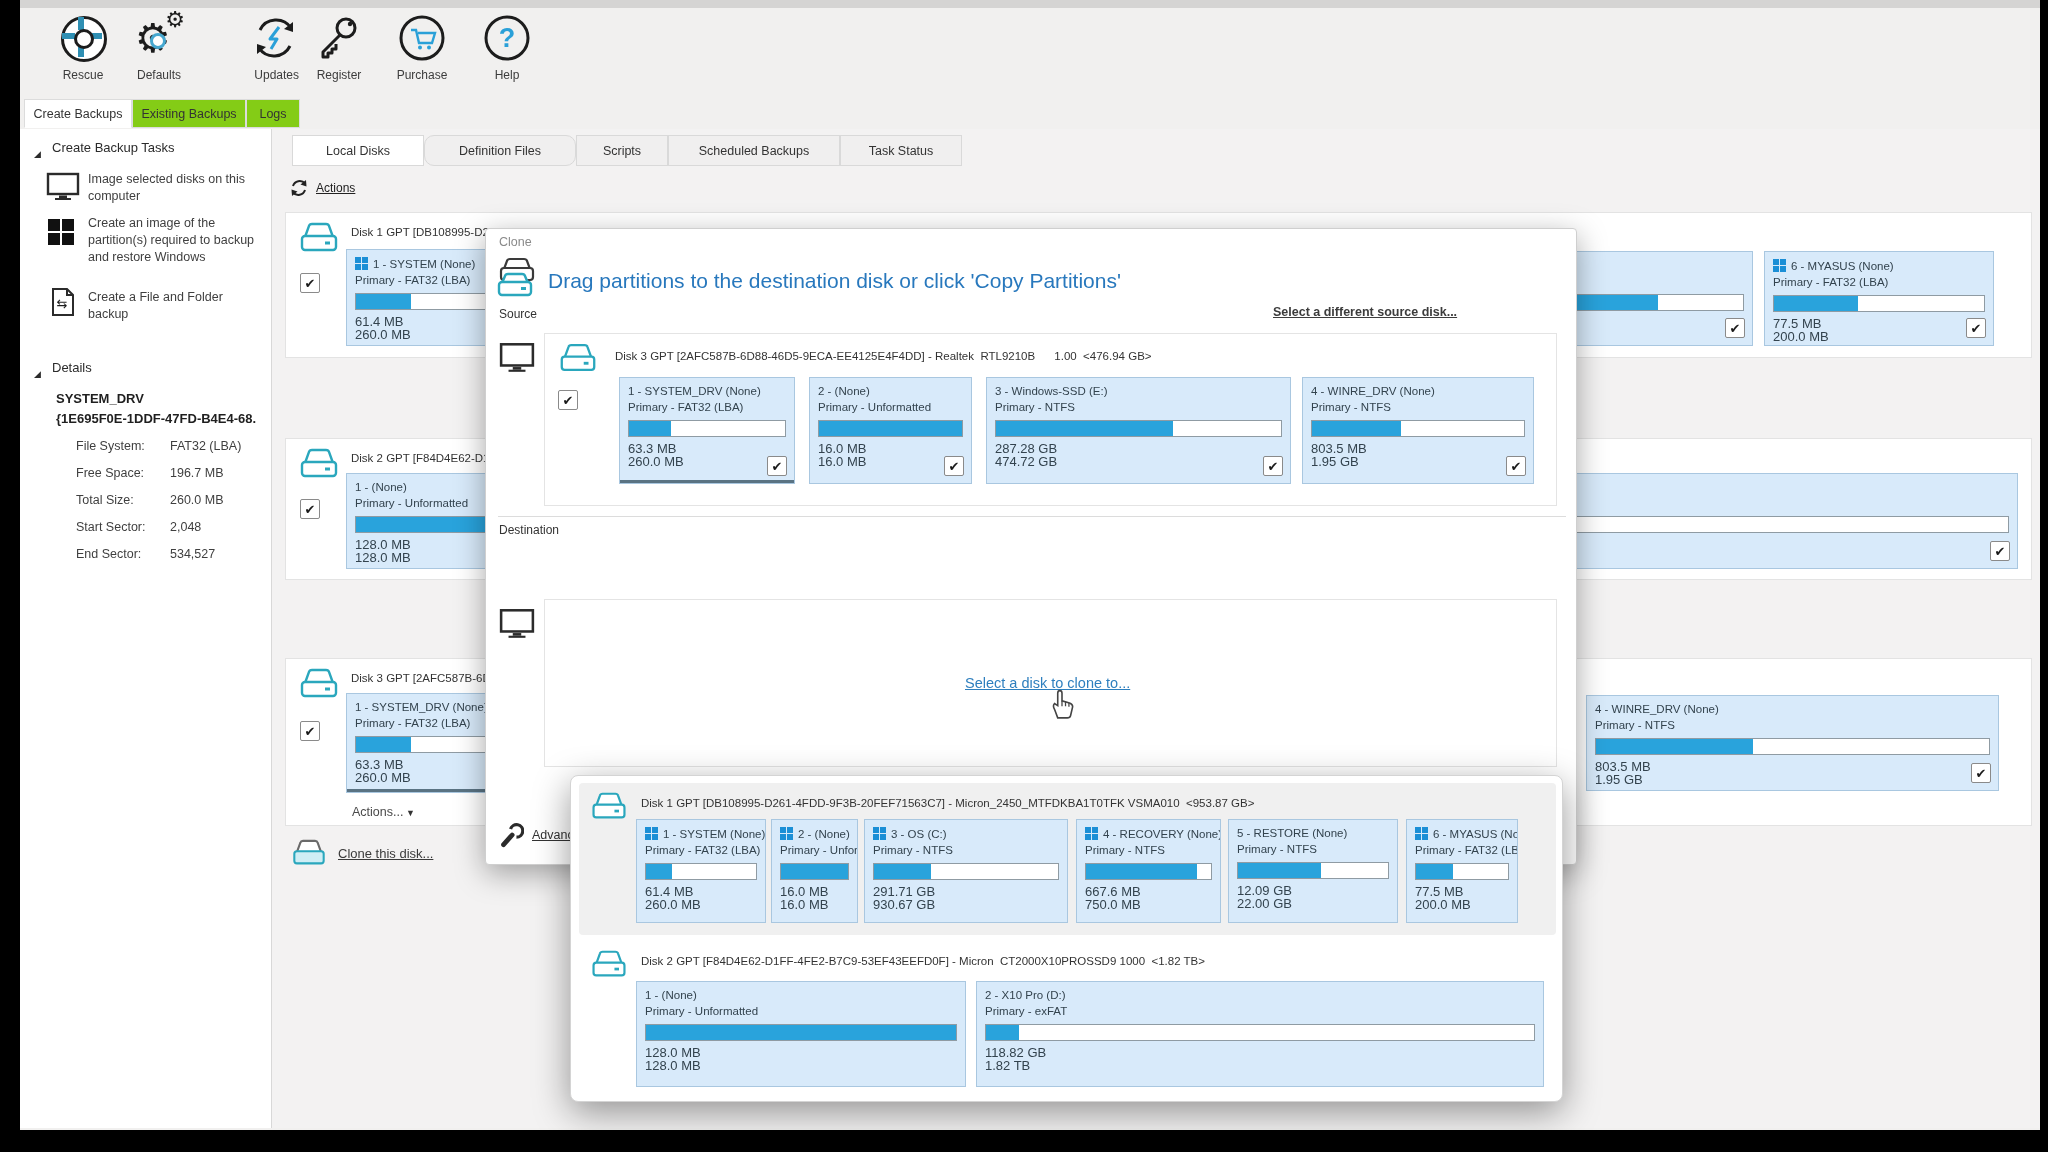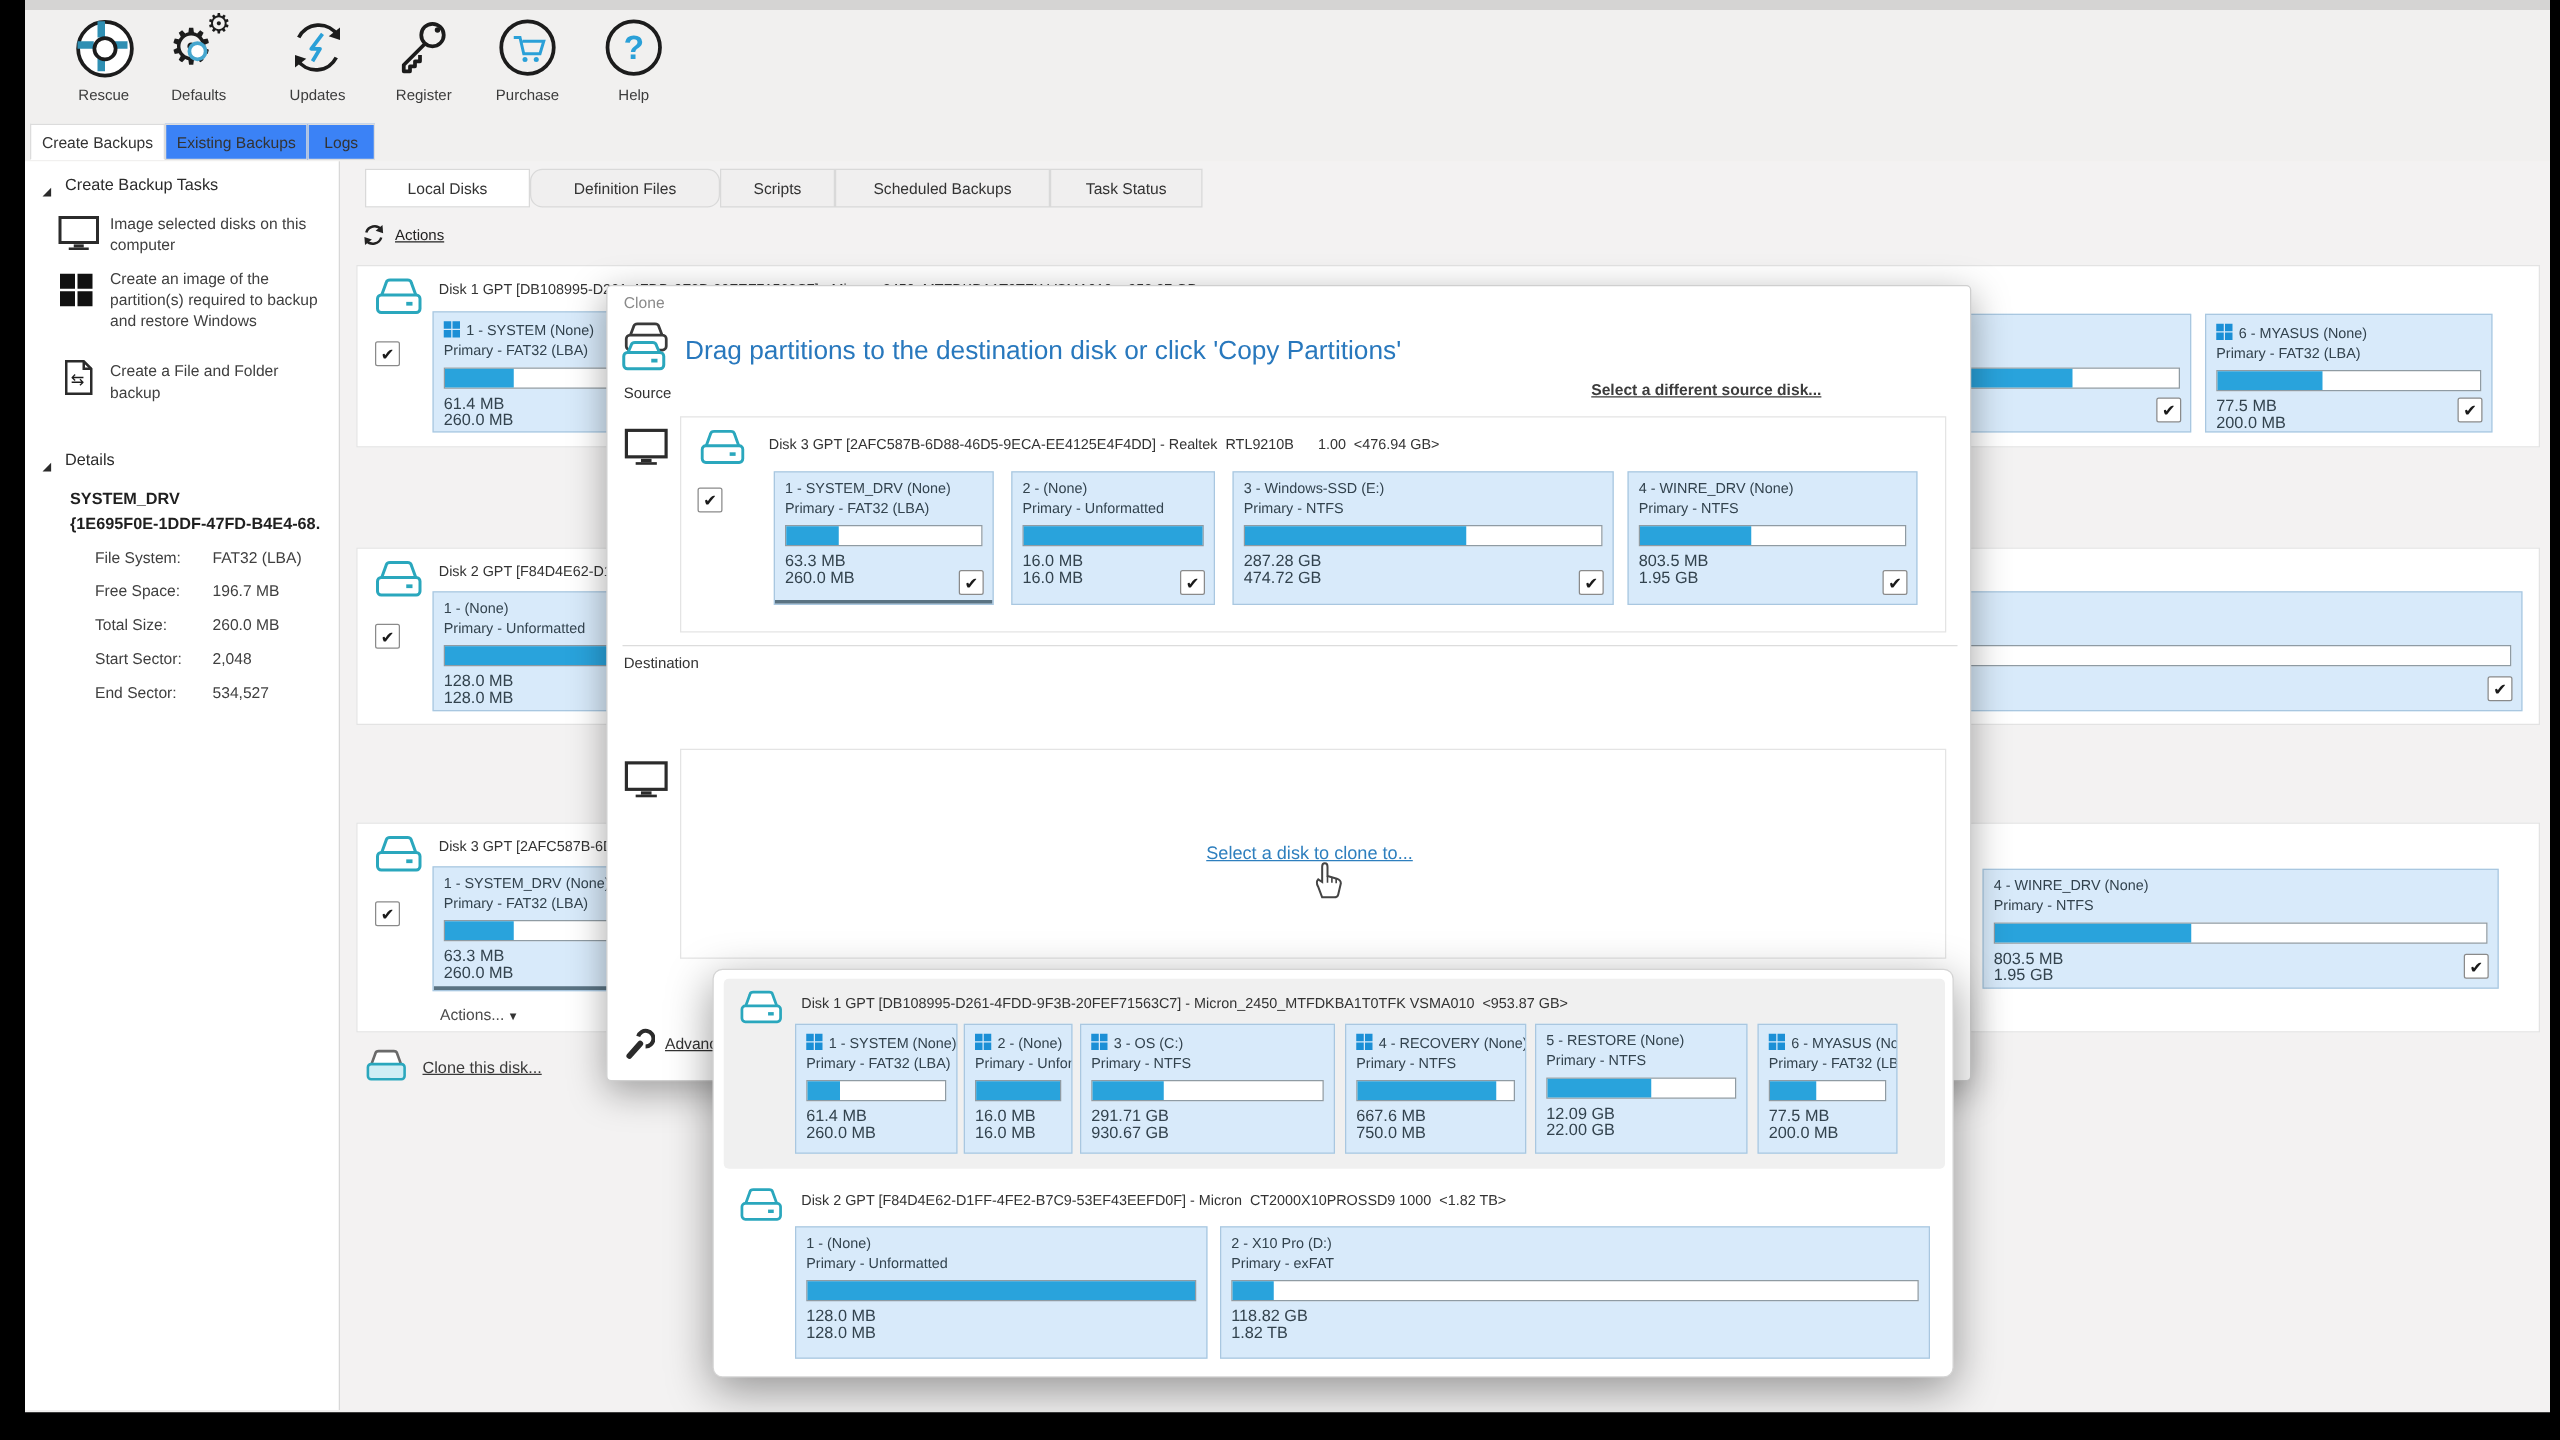--- a/index.html
+++ b/index.html
@@ -15,21 +15,21 @@
   .tlabel{font-size:12px;color:#3c3c3c;margin-top:2px;}
   .lifebuoy-outer{position:absolute;left:2px;top:2px;width:40px;height:40px;border:3px solid #1c1c1c;border-radius:50%;background:#fff;}
   .lifebuoy-inner{position:absolute;left:15px;top:15px;width:14px;height:14px;border:3px solid #1c1c1c;border-radius:50%;background:#fff;z-index:2;}
   .spoke{position:absolute;background:#2f8fb3;z-index:1;}
   .gear-big{position:absolute;left:0px;top:2px;font-size:40px;line-height:44px;color:#1c1c1c;font-family:"DejaVu Sans",sans-serif;}
   .gear-small{position:absolute;right:-2px;top:-6px;font-size:22px;line-height:24px;color:#1c1c1c;font-family:"DejaVu Sans",sans-serif;}
   .gear-center{position:absolute;left:15px;top:19px;width:10px;height:10px;border:3px solid #46a7cf;border-radius:50%;background:#fff;}
 
   
   .apptab{position:absolute;top:0;height:29px;line-height:29px;text-align:center;font-size:12.5px;
-          color:#333;background:#3b82f6;border:1px solid #dcdcdc;box-sizing:border-box;}
+          color:#333;background:#84cc16;border:1px solid #dcdcdc;box-sizing:border-box;}
   .apptab.active{background:#fff;border-bottom:1px solid #fff;}
   .doctab{position:absolute;top:0;height:31px;line-height:31px;text-align:center;font-size:12.5px;
           color:#333;background:#f0efef;border:1px solid #d9d9d9;box-sizing:border-box;}
   .doctab.active{background:#fff;}
 
   
   .sidebar{left:20px;top:129px;width:252px;height:999px;background:#fff;border-right:1px solid #d8d8d8;box-sizing:border-box;}
   .exp::before{content:"\25E2";font-size:9px;color:#2b2b2b;}
   .sb-title{font-size:13px;color:#2b2b2b;}
   .sb-item{font-size:12.5px;line-height:17px;color:#3f3f3f;}
@@ -99,21 +99,21 @@
         <span class="lifebuoy-inner"></span>
       </span>
       <div class="tlabel">Rescue</div>
     </div>
     <div class="tool" style="left:94px;">
       <span class="ticon">
         <span class="gear-big">⚙</span><span class="gear-small">⚙</span><span class="gear-center"></span>
       </span>
       <div class="tlabel">Defaults</div>
     </div>
-    <div class="tool" style="left:189px;">
+    <div class="tool" style="left:189px;text-align:right;">
       <span class="ticon">
         <svg width="48" height="48" viewBox="0 0 48 48">
           <path d="M9 16 A18 18 0 0 1 40 14" fill="none" stroke="#1c1c1c" stroke-width="3"></path>
           <path d="M39 32 A18 18 0 0 1 8 34" fill="none" stroke="#1c1c1c" stroke-width="3"></path>
           <polygon points="42,8 42,18 33,15" fill="#1c1c1c"></polygon>
           <polygon points="6,40 6,30 15,33" fill="#1c1c1c"></polygon>
           <path d="M28 13 l-9 12 h7 l-6 10" fill="none" stroke="#2aa0d8" stroke-width="3" stroke-linejoin="round"></path>
         </svg>
       </span>
       <div class="tlabel">Updates</div>

